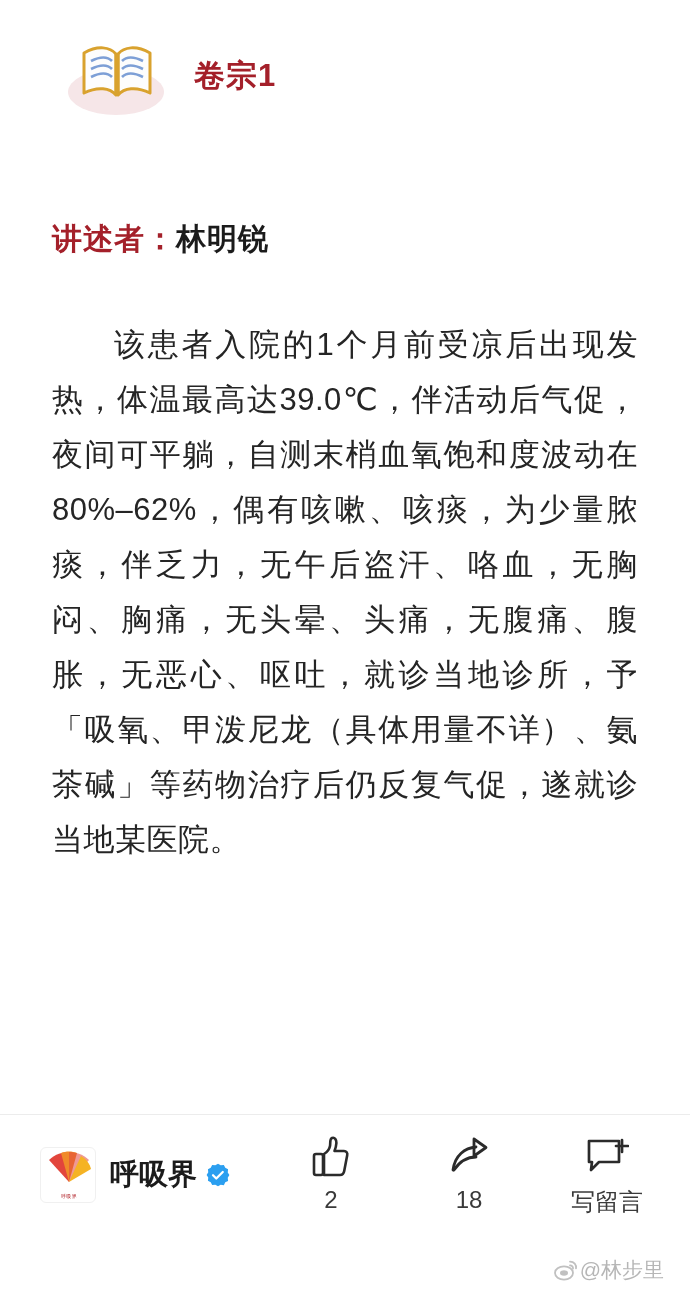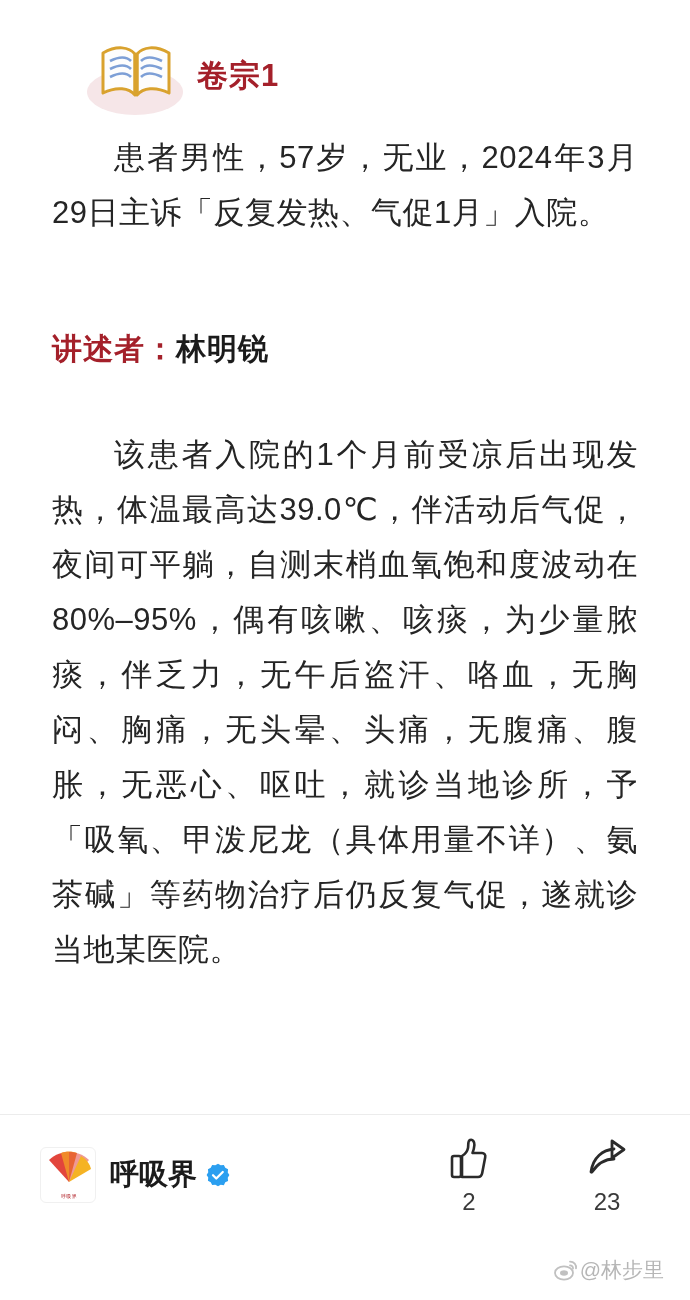--- a/index.html
+++ b/index.html
@@ -14,22 +14,23 @@
     width: 690px;
     height: 1300px;
     background: #ffffff;
     overflow: hidden;
   }
 
   
   .header {
     display: flex;
     align-items: center;
-    padding: 26px 0 0 83px;
+    padding: 26px 0 0 64px;
     height: 130px;
+    gap: 16px;
   }
   .book-badge {
     position: relative;
     width: 104px;
     height: 86px;
     flex: 0 0 auto;
   }
   .book-badge .blob {
     position: absolute;
     left: 4px;
@@ -190,27 +191,26 @@
         <path d="M13 36 C23 31, 30 32, 34 36" stroke="#7d9fd6" stroke-width="2.6" fill="none"></path>
         <path d="M65 20 C55 15, 48 16, 44 20" stroke="#7d9fd6" stroke-width="2.6" fill="none"></path>
         <path d="M65 28 C55 23, 48 24, 44 28" stroke="#7d9fd6" stroke-width="2.6" fill="none"></path>
         <path d="M65 36 C55 31, 48 32, 44 36" stroke="#7d9fd6" stroke-width="2.6" fill="none"></path>
       </svg>
     </div>
     <div class="header-title">卷宗1</div>
   </div>
 
   <div class="content">
-    <p class="para indent">患者男性，57岁，无业，2024年3月29日主诉「反复发热、气促1月」入院。</p>
     <div class="gap-1"></div>
     <p class="narrator">
       <span>讲述者：</span><span class="name">林明锐</span>
     </p>
     <div class="gap-2"></div>
-    <p class="para indent">该患者入院的1个月前受凉后出现发热，体温最高达39.0℃，伴活动后气促，夜间可平躺，自测末梢血氧饱和度波动在80%–95%，偶有咳嗽、咳痰，为少量脓痰，伴乏力，无午后盗汗、咯血，无胸闷、胸痛，无头晕、头痛，无腹痛、腹胀，无恶心、呕吐，就诊当地诊所，予「吸氧、甲泼尼龙（具体用量不详）、氨茶碱」等药物治疗后仍反复气促，遂就诊当地某医院。</p>
+    <p class="para indent">该患者入院的1个月前受凉后出现发热，体温最高达39.0℃，伴活动后气促，夜间可平躺，自测末梢血氧饱和度波动在80%–62%，偶有咳嗽、咳痰，为少量脓痰，伴乏力，无午后盗汗、咯血，无胸闷、胸痛，无头晕、头痛，无腹痛、腹胀，无恶心、呕吐，就诊当地诊所，予「吸氧、甲泼尼龙（具体用量不详）、氨茶碱」等药物治疗后仍反复气促，遂就诊当地某医院。</p>
   </div>
 
   <div class="footer">
 
     <div class="account">
       <div class="avatar">
         <svg class="fan" viewBox="0 0 56 38" aria-hidden="true">
           <path d="M28 34 L8 12 C14 6 22 4 28 4 Z" fill="#e2453c"></path>
           <path d="M28 34 L20 5 C25 3 31 3 36 5 Z" fill="#f08a2a"></path>
           <path d="M28 34 L48 12 C42 6 34 4 28 4 Z" fill="#e2453c" opacity="0.55"></path>
@@ -239,24 +239,33 @@
 
       <div class="action">
         <div class="glyph">
           <svg width="42" height="42" viewBox="0 0 42 42" aria-hidden="true">
             <path d="M5 35 C7 20 17 13 28 12" fill="none" stroke="#2b2b2b" stroke-width="2.8" stroke-linecap="round"></path>
             <path d="M6 35 C12 26 20 22 28 22" fill="none" stroke="#2b2b2b" stroke-width="2.8" stroke-linecap="round"></path>
             <path d="M26 4 L38 12.5 L26 21 Z" fill="none" stroke="#2b2b2b" stroke-width="2.8" stroke-linejoin="round"></path>
             <path d="M26 21 L26 22" stroke="#2b2b2b" stroke-width="2.8"></path>
           </svg>
         </div>
-        <div class="lbl">23</div>
-      </div>
-
-
+        <div class="lbl">18</div>
+      </div>
+
+
+      <div class="action">
+        <div class="glyph">
+          <svg width="44" height="40" viewBox="0 0 44 40" aria-hidden="true">
+            <path d="M4 5 H34 V26 H14 L6 34 L7 26 H4 Z" fill="none" stroke="#2b2b2b" stroke-width="2.7" stroke-linejoin="round"></path>
+            <path d="M37 4 V16 M31 10 H43" stroke="#2b2b2b" stroke-width="2.7" stroke-linecap="round"></path>
+          </svg>
+        </div>
+        <div class="lbl">写留言</div>
+      </div>
 
     </div>
   </div>
 
   <div class="watermark">
     <svg class="wb-logo" viewBox="0 0 24 22" aria-hidden="true">
       <ellipse cx="10" cy="14" rx="9" ry="6.6" fill="none" stroke="#9a9a9a" stroke-width="1.8"></ellipse>
       <ellipse cx="10" cy="14" rx="4" ry="2.8" fill="#9a9a9a"></ellipse>
       <path d="M16 2.6 C20 2.6 22.6 5.6 22 9.4" fill="none" stroke="#9a9a9a" stroke-width="1.8" stroke-linecap="round"></path>
       <path d="M16 6.4 C18 6.4 19.2 7.9 19 9.6" fill="none" stroke="#9a9a9a" stroke-width="1.8" stroke-linecap="round"></path>

